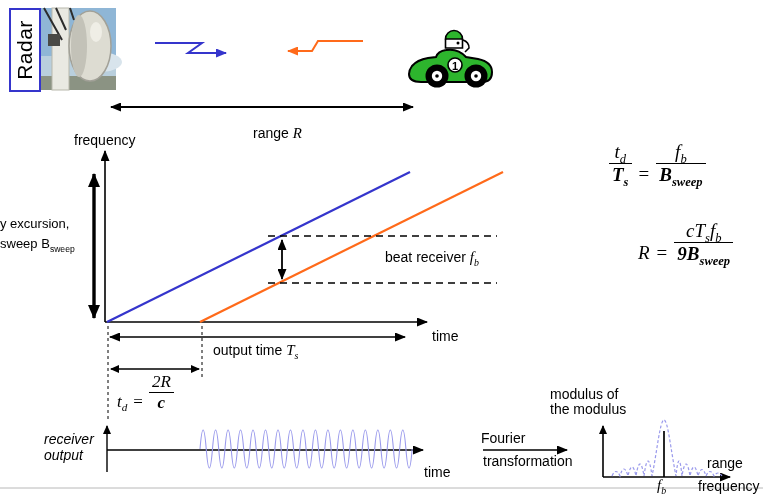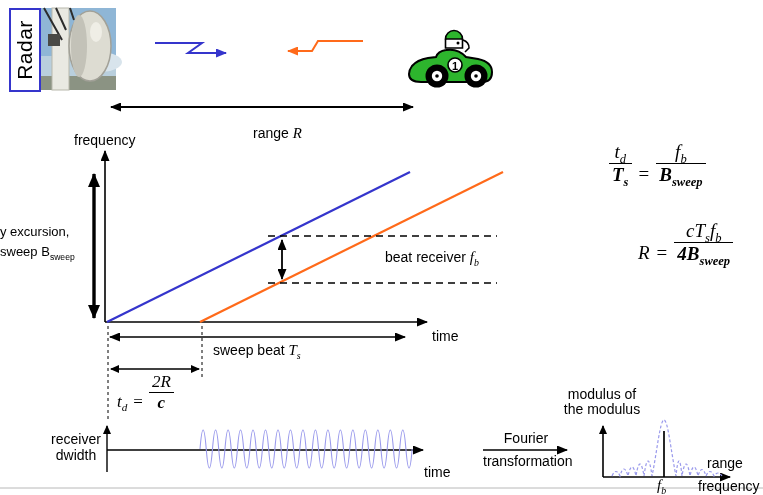--- a/index.html
+++ b/index.html
@@ -1,41 +1,41 @@
 <!DOCTYPE html>
 <html><head>
 <meta charset="utf-8">
 <style>
   html,body{margin:0;padding:0;}
   body{
     width:763px;height:495px;position:relative;overflow:hidden;background:#ffffff;
     font-family:"Liberation Sans", sans-serif;color:#000;
   }
   .lbl{position:absolute;font-size:14px;white-space:nowrap;line-height:1.15;}
-  .small{font-size:13px;margin-top:8px;}
+  .small{font-size:13px;}
   .ser{font-family:"Liberation Serif", serif;font-style:italic;}
   sub{font-size:0.66em;line-height:0;}
   .fml{
     position:absolute;display:flex;align-items:flex-end;gap:7px;
     font-family:"Liberation Serif", serif;font-style:italic;font-size:19px;white-space:nowrap;
   }
   .fml .eq{font-style:normal;}
   .frac{display:inline-flex;flex-direction:column;text-align:center;}
   .frac .num{padding:0 3px 1px 3px;line-height:1.05;}
   .frac .den{border-top:1.3px solid #000;padding:1px 3px 0 3px;line-height:1.05;font-weight:bold;}
   .radar-box{
     position:absolute;left:9px;top:8px;width:28px;height:80px;
     border:2px solid #3535cc;background:#fff;
   }
   .radar-box span{
     position:absolute;left:50%;top:50%;
     transform:translate(-50%,-50%) rotate(-90deg);
     font-size:21px;letter-spacing:0.5px;
   }
-  .center{text-align:center;}
+  .center{}
   svg{position:absolute;left:0;top:0;}
 </style>
 </head>
 <body>
 
 <svg width="763" height="495" viewBox="0 0 763 495">
   <defs>
     <marker id="mb" markerUnits="userSpaceOnUse" markerWidth="11" markerHeight="9" refX="10" refY="4.5" orient="auto-start-reverse">
       <path d="M0,0 L11,4.5 L0,9 z" fill="#000"></path>
     </marker>
@@ -137,21 +137,21 @@
   <span>y excursion,</span><br>
   <span>sweep B</span><sub>sweep</sub>
 </div>
 
 <div class="lbl" style="left:385px;top:249px;">
   <span>beat receiver</span>
   <span class="ser" style="font-size:15px;"><span>f</span><sub>b</sub></span>
 </div>
 
 <div class="lbl" style="left:213px;top:342px;">
-  <span>sweep beat</span>
+  <span>output time</span>
   <span class="ser" style="font-size:15px;"><span>T</span><sub>s</sub></span>
 </div>
 
 <div class="fml" style="left:117px;top:373px;font-size:17px;gap:6px;">
   <span><span>t</span><sub>d</sub></span>
   <span class="eq">=</span>
   <span class="frac">
     <span class="num">2R</span>
     <span class="den">c</span>
   </span>
@@ -167,27 +167,27 @@
     <span class="num"><span>f</span><sub>b</sub></span>
     <span class="den"><span>B</span><sub>sweep</sub></span>
   </span>
 </div>
 
 <div class="fml" style="left:638px;top:221px;">
   <span>R</span>
   <span class="eq">=</span>
   <span class="frac">
     <span class="num"><span>cT</span><sub>s</sub><span>f</span><sub>b</sub></span>
-    <span class="den"><span>4B</span><sub>sweep</sub></span>
-  </span>
-</div>
-
-<div class="lbl center" style="left:44px;top:431px;width:64px;line-height:16px;">
+    <span class="den"><span>9B</span><sub>sweep</sub></span>
+  </span>
+</div>
+
+<div class="lbl center" style="left:44px;top:431px;width:64px;line-height:16px;font-style:italic;">
   <span>receiver</span><br>
-  <span>dwidth</span>
+  <span>output</span>
 </div>
 <div class="lbl" style="left:424px;top:464px;">time</div>
 
 <div class="lbl center" style="left:481px;top:430px;width:90px;">Fourier</div>
 <div class="lbl" style="left:483px;top:453px;">transformation</div>
 
 <div class="lbl center" style="left:550px;top:387px;width:104px;line-height:15px;">
   <span>modulus of</span><br>
   <span>the modulus</span>
 </div>

